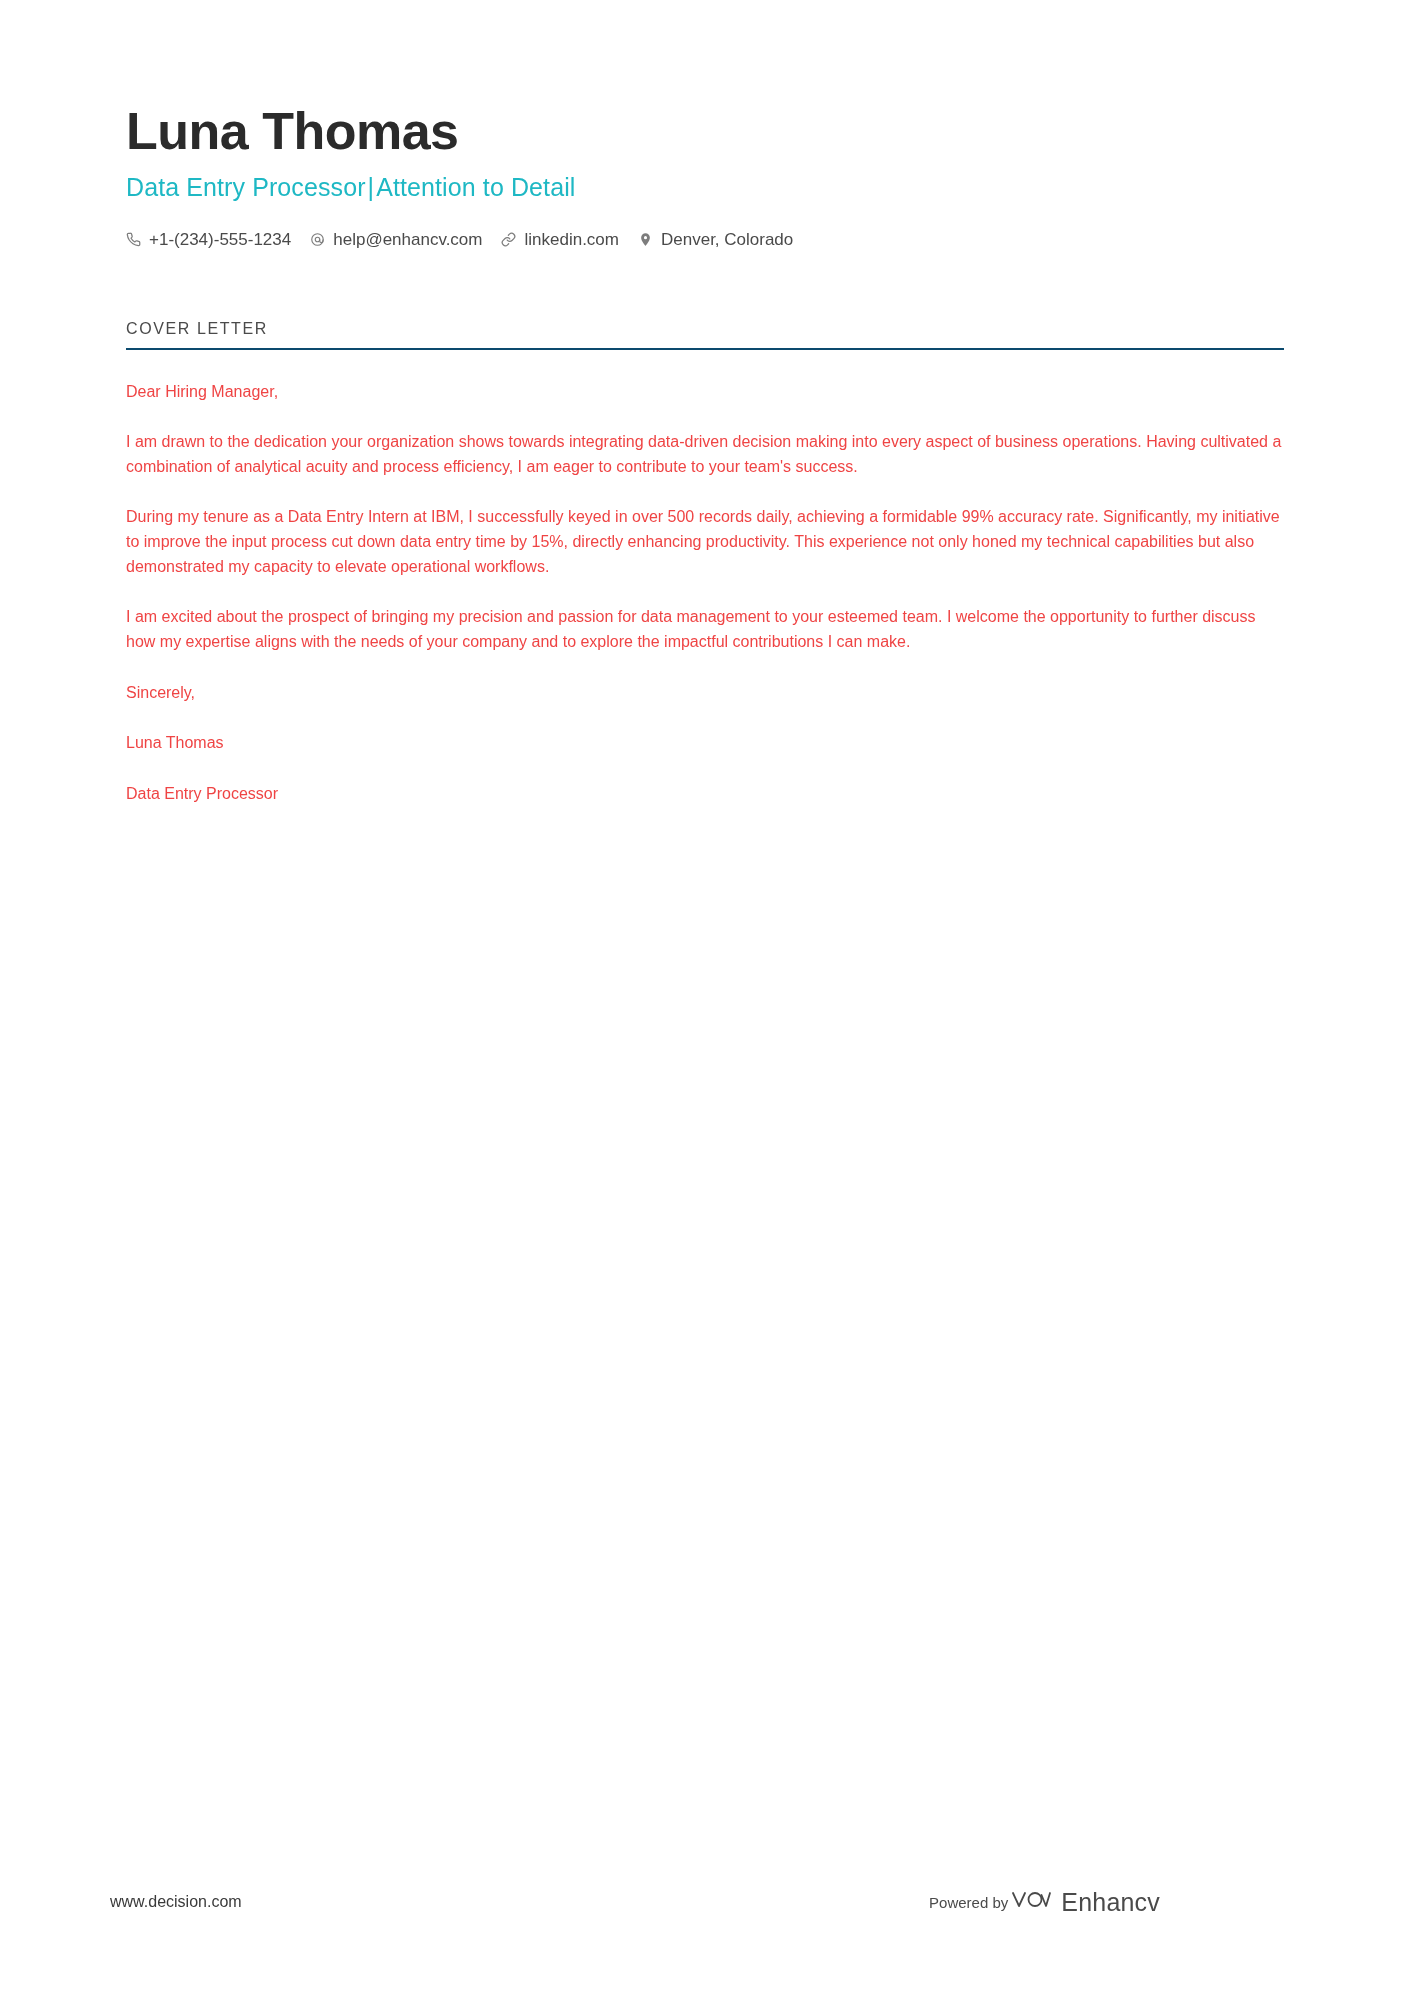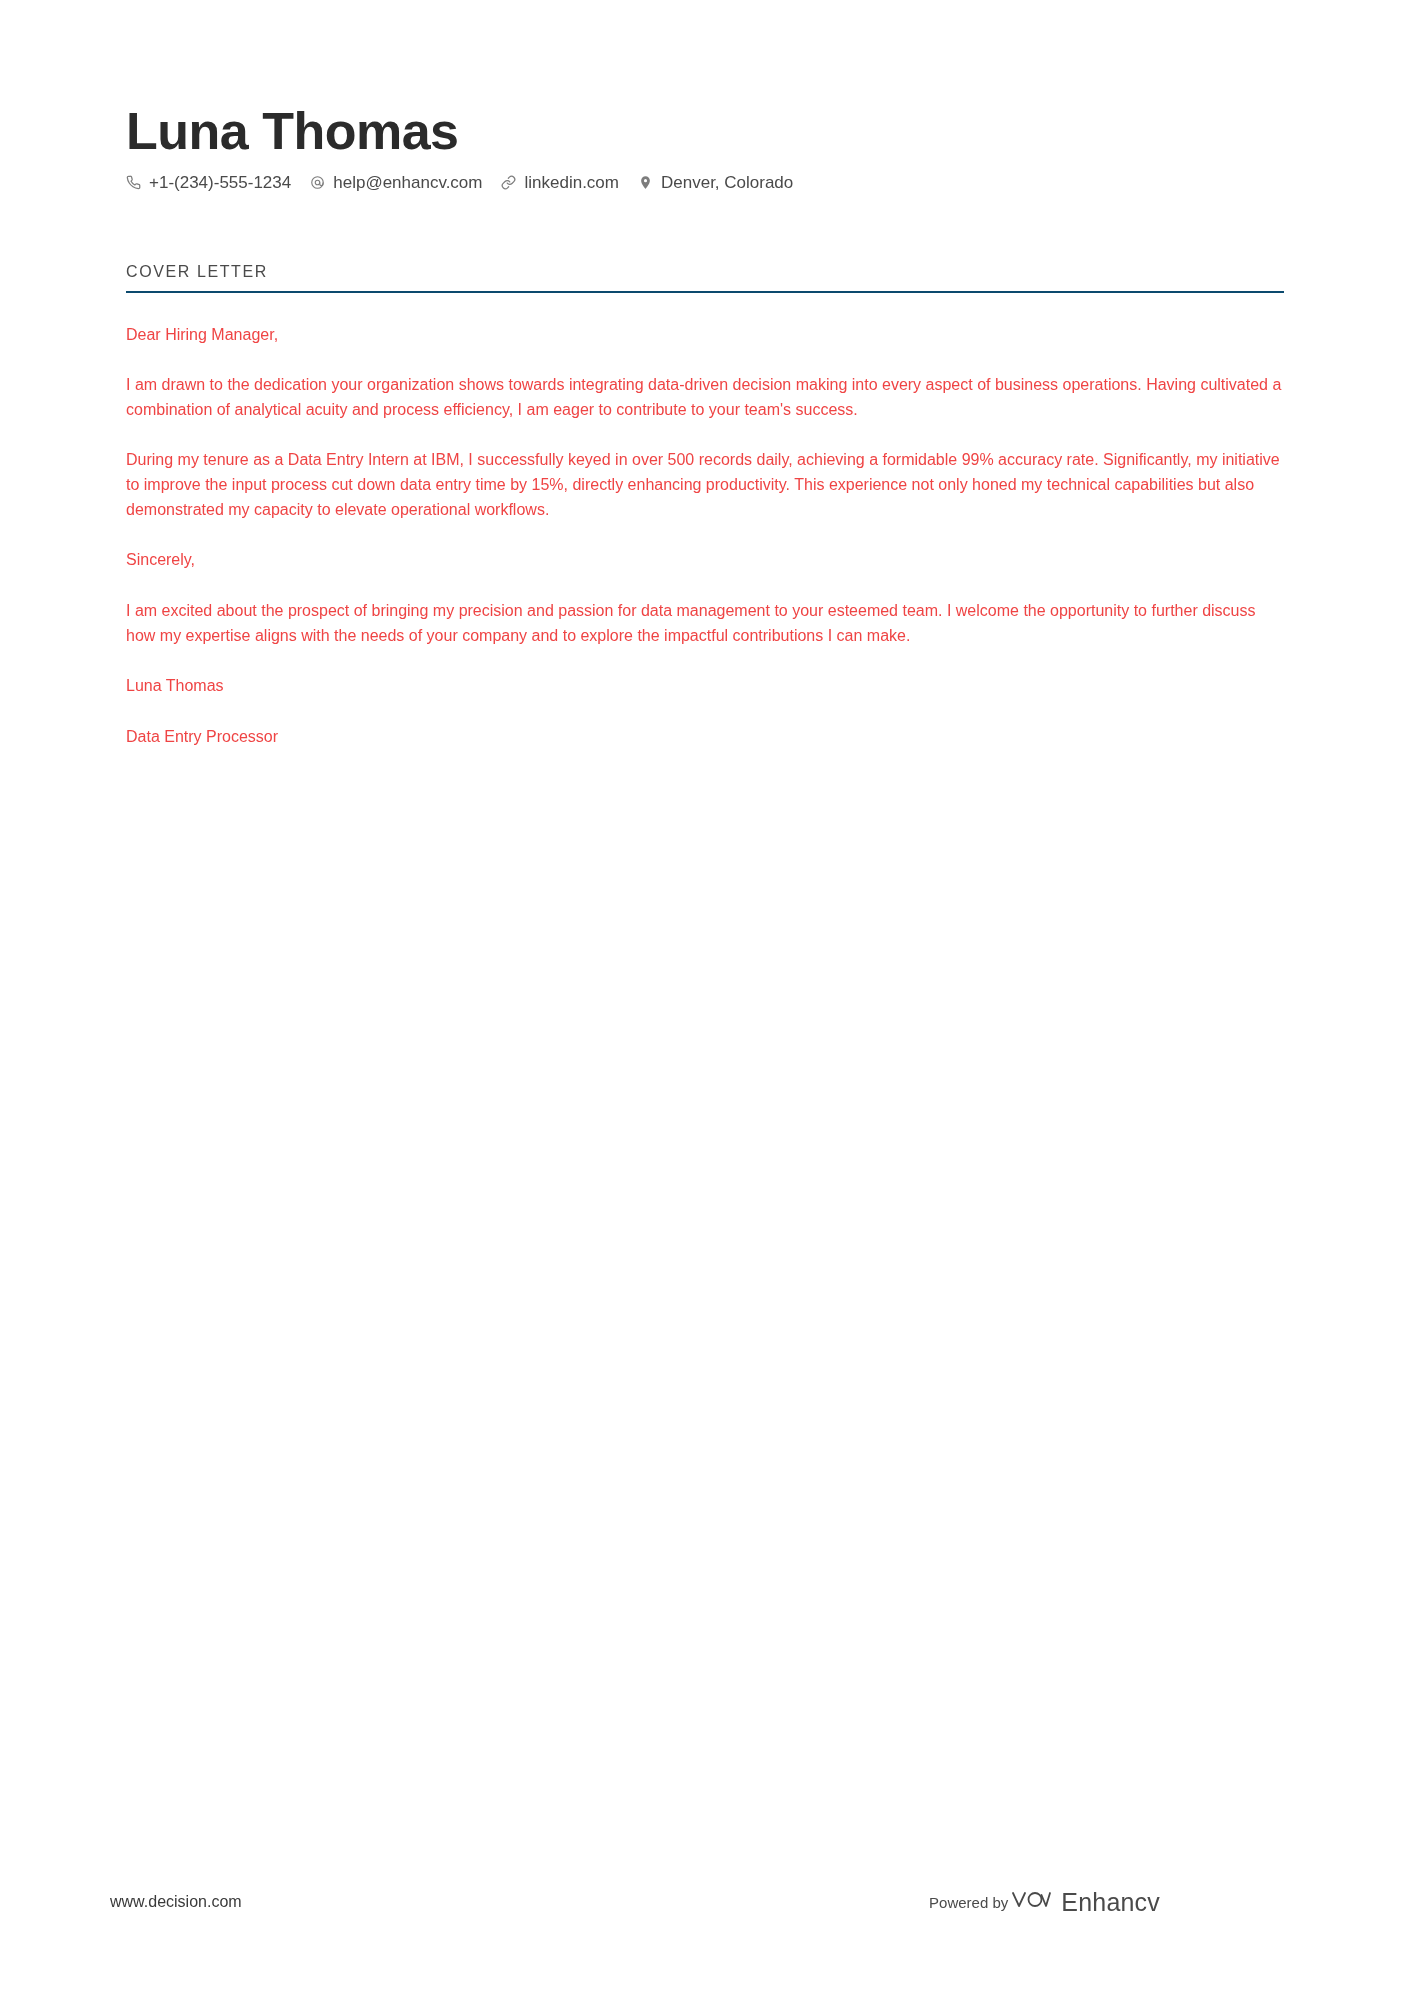--- a/index.html
+++ b/index.html
@@ -129,20 +129,23 @@
 </style>
 </head>
 <body>
 
 <div class="page">
 
   <div class="content">
 
     <h1 class="name">Luna Thomas</h1>
 
+    <div class="headline">
+      <span>Data Entry Processor</span><span class="sep">|</span><span>Attention to Detail</span>
+    </div>
 
     <div class="contacts">
 
       <div class="contact">
         <span class="ico">
           <svg width="15" height="15" viewBox="0 0 24 24" fill="none" stroke="currentColor" stroke-width="2" stroke-linecap="round" stroke-linejoin="round">
               <path d="M22 16.92v3a2 2 0 0 1-2.18 2 19.79 19.79 0 0 1-8.63-3.07 19.5 19.5 0 0 1-6-6 19.79 19.79 0 0 1-3.07-8.67A2 2 0 0 1 4.11 2h3a2 2 0 0 1 2 1.72c.13.96.36 1.9.68 2.81a2 2 0 0 1-.45 2.11L8.09 9.91a16 16 0 0 0 6 6l1.27-1.27a2 2 0 0 1 2.11-.45c.91.32 1.85.55 2.81.68A2 2 0 0 1 22 16.92z"></path>
             </svg>
         </span>
         <span>+1-(234)-555-1234</span>
@@ -179,22 +182,22 @@
       </div>
 
     </div>
 
     <div class="section-title">COVER LETTER</div>
 
     <div class="letter">
       <p>Dear Hiring Manager,</p>
       <p>I am drawn to the dedication your organization shows towards integrating data-driven decision making into every aspect of business operations. Having cultivated a combination of analytical acuity and process efficiency, I am eager to contribute to your team's success.</p>
       <p>During my tenure as a Data Entry Intern at IBM, I successfully keyed in over 500 records daily, achieving a formidable 99% accuracy rate. Significantly, my initiative to improve the input process cut down data entry time by 15%, directly enhancing productivity. This experience not only honed my technical capabilities but also demonstrated my capacity to elevate operational workflows.</p>
+      <p>I am excited about the prospect of bringing my precision and passion for data management to your esteemed team. I welcome the opportunity to further discuss how my expertise aligns with the needs of your company and to explore the impactful contributions I can make.</p>
       <p>Sincerely,</p>
-      <p>I am excited about the prospect of bringing my precision and passion for data management to your esteemed team. I welcome the opportunity to further discuss how my expertise aligns with the needs of your company and to explore the impactful contributions I can make.</p>
       <p>Luna Thomas</p>
       <p>Data Entry Processor</p>
     </div>
 
   </div>
 
   <div class="footer">
     <div>www.decision.com</div>
     <div class="footer-right">
       <span class="powered">Powered by</span>

